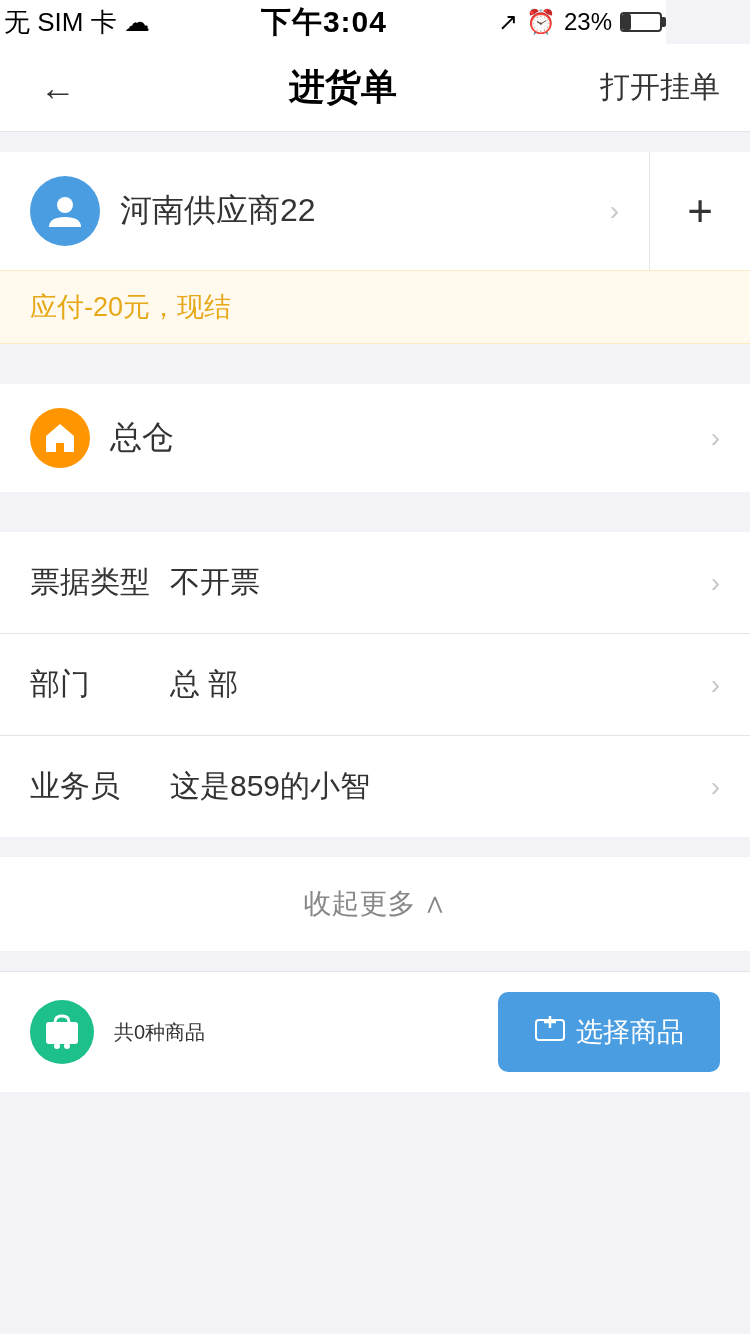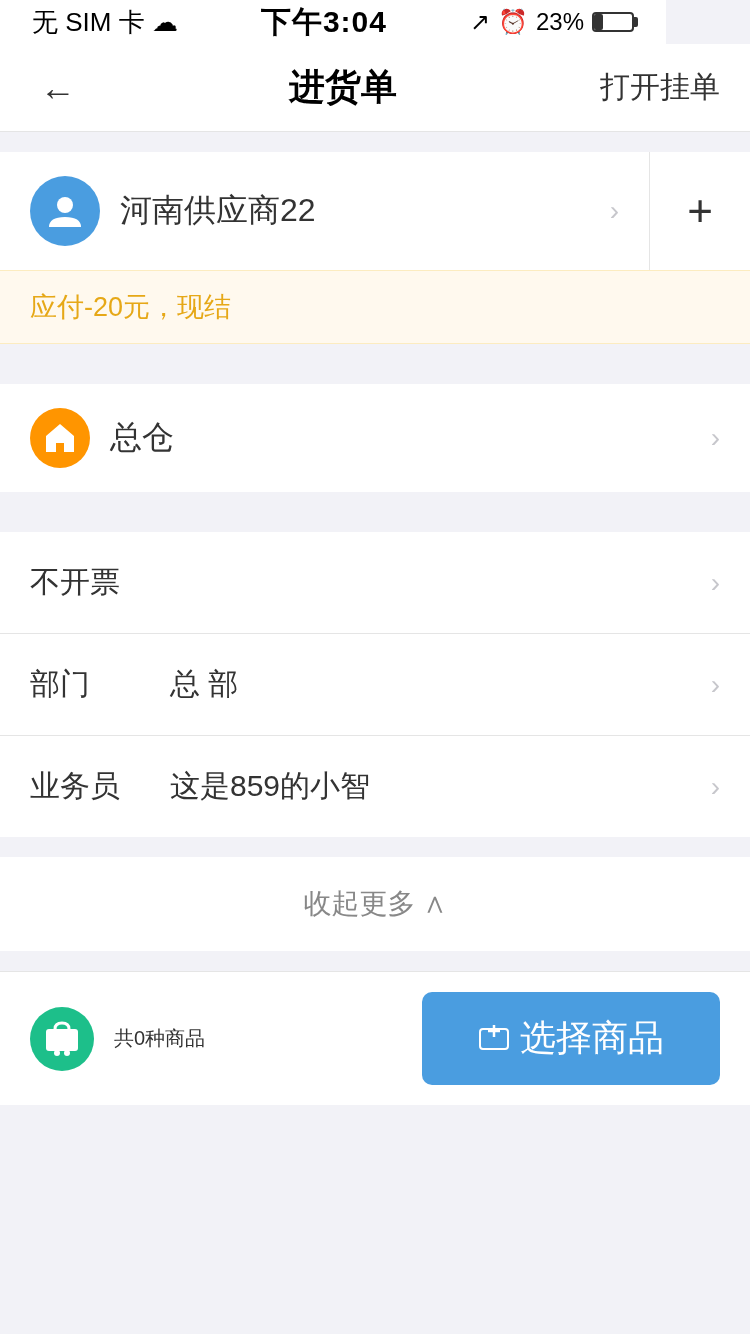--- a/index.html
+++ b/index.html
@@ -13,21 +13,21 @@
     }
 
     
     .status-bar {
       width: 666px;
       height: 44px;
       background: #fff;
       display: flex;
       align-items: center;
       justify-content: space-between;
-      padding: 0 32px;
+      padding: 0 4px;
       font-size: 26px;
       font-weight: 500;
     }
     .status-left { display: flex; align-items: center; gap: 8px; font-size: 26px; }
     .status-center { font-size: 30px; font-weight: 600; letter-spacing: 1px; }
     .status-right { display: flex; align-items: center; gap: 8px; font-size: 24px; }
     .battery {
       display: inline-block;
       width: 42px;
       height: 20px;
@@ -233,25 +233,25 @@
     }
     .product-count-icon svg { width: 36px; height: 36px; fill: #fff; }
     .product-count-text {
       font-size: 20px;
       color: #333;
       flex: 1;
     }
     .select-product-btn {
       background: #4a9de0;
       color: #fff;
-      font-size: 36px;
-      padding: 22px 56px;
+      font-size: 27px;
+      padding: 22px 36px;
       border-radius: 10px;
       display: flex;
-      align-items: center;
+      align-items: flex-start;
       gap: 10px;
       cursor: pointer;
       border: none;
     }
     .select-product-btn svg { width: 32px; height: 32px; fill: #fff; }
 
     
     .page-rest {
       height: 280px;
       background: #f2f2f7;
@@ -311,20 +311,21 @@
   </div>
   <span class="warehouse-name">总仓</span>
   <span class="chevron-icon">›</span>
 </div>
 
 <div class="section-gap"></div>
 
 <div class="form-section">
 
   <div class="form-row">
+    <span class="form-label">票据类型</span>
     <span class="form-value">不开票</span>
     <span class="chevron-icon">›</span>
   </div>
 
   <div class="form-row">
     <span class="form-label">部门</span>
     <span class="form-value">总 部</span>
     <span class="chevron-icon">›</span>
   </div>
 

